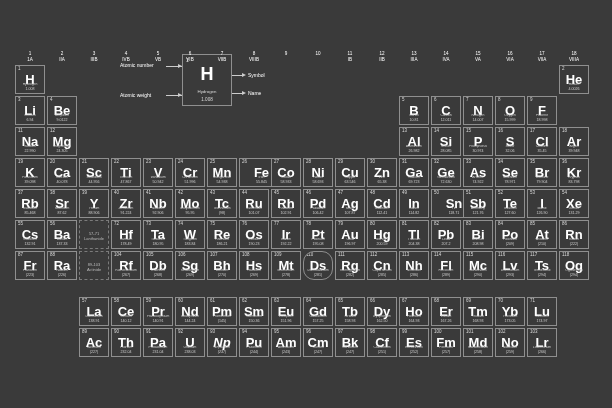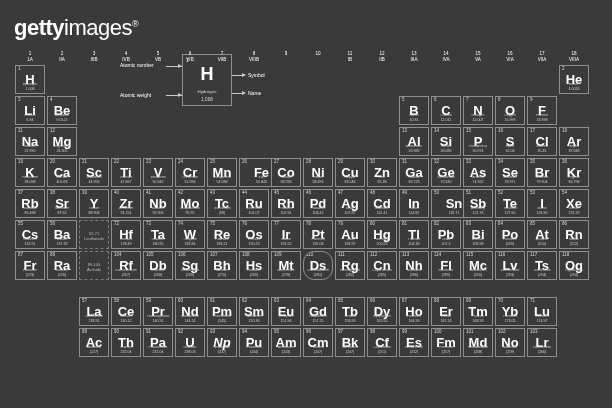--- a/index.html
+++ b/index.html
@@ -94,23 +94,20 @@
   .legend .box .lsym{position:absolute;left:0;right:0;top:9px;text-align:center;font-size:18px;font-weight:bold;}
   .legend .box .lname{position:absolute;left:0;right:0;bottom:11px;text-align:center;font-size:4.4px;color:#d8d8d8;}
   .legend .box .lwt{position:absolute;left:0;right:0;bottom:3px;text-align:center;font-size:4.6px;color:#d8d8d8;}
   .legend .line{position:absolute;background:#cccccc;height:1px;}
   .legend .arrow{position:absolute;width:0;height:0;border-top:2.5px solid transparent;border-bottom:2.5px solid transparent;border-left:4px solid #cccccc;}
 </style>
 </head>
 <body>
 
 <div class="header">
-  <div class="logo">
-    <span class="getty">getty</span><span class="images">images</span><span class="reg">®</span>
-  </div>
 </div>
 
 <div class="legend">
   <div class="lbl-num">Atomic number</div>
   <div class="lbl-wt">Atomic weight</div>
   <div class="line" style="left:46px;top:12px;width:16px;"></div>
   <div class="arrow" style="left:58px;top:9.5px;"></div>
   <div class="line" style="left:46px;top:41px;width:16px;"></div>
   <div class="arrow" style="left:58px;top:38.5px;"></div>
 

